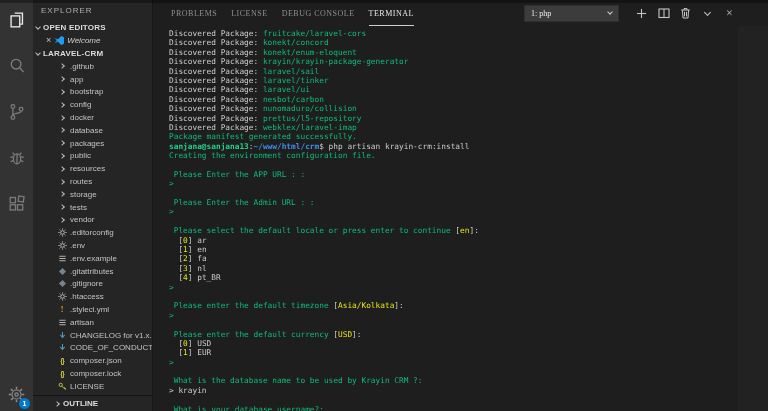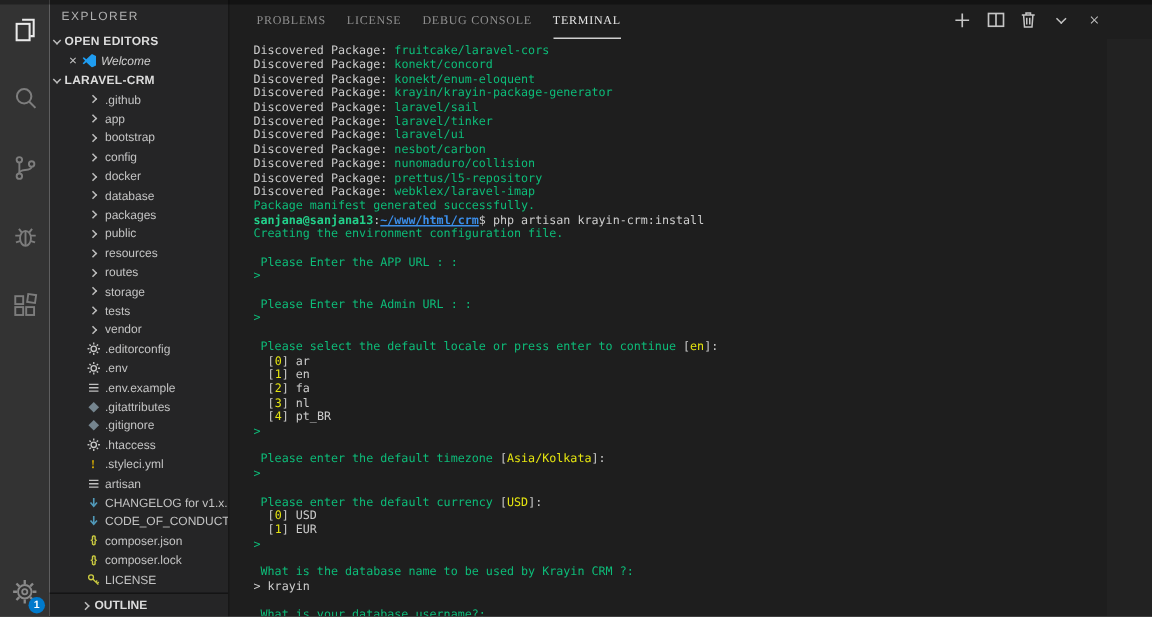--- a/index.html
+++ b/index.html
@@ -1,19 +1,19 @@
 <!DOCTYPE html>
 <html><head>
 <meta charset="utf-8">
 <style>
   html,body{margin:0;padding:0;background:#000;}
   *{box-sizing:border-box;}
   .window{
     position:relative;width:768px;height:411px;overflow:hidden;
-    background:#ffffff;display:flex;
+    background:#bef264;display:flex;
     font-family:"Liberation Sans",sans-serif;
     -webkit-font-smoothing:antialiased;
   }
   .top-edge{position:absolute;top:0;left:0;right:0;height:3px;background:rgba(0,0,0,0.35);z-index:9;}
 
   
   .activitybar{width:33px;background:#333333;position:relative;flex:none;}
   .ab-item{width:33px;height:40px;display:flex;align-items:center;justify-content:center;color:#7d7d7d;cursor:pointer;margin-bottom:6px;}
   .ab-item.active{color:#eaeaea;}
   .ab-item svg{display:block;}
@@ -59,21 +59,21 @@
   .act svg{display:block;}
   .act .chev{width:5px;height:5px;border-color:#c5c5c5;}
 
   
   .terminal{position:absolute;top:26px;left:0;right:0;bottom:0;overflow:hidden;
     padding:3px 0 0 16px;font-family:"DejaVu Sans Mono",monospace;font-size:7.8px;cursor:text;}
   .t-line{height:9.4px;line-height:9.4px;white-space:pre;}
   .seg-fg{color:#cccccc;}
   .seg-green{color:#0dbc79;text-align:right;}
   .seg-greenb{color:#23d18b;font-weight:bold;}
-  .seg-blueb{color:#3b8eea;font-weight:bold;text-decoration:underline;}
+  .seg-blueb{color:#3b8eea;font-weight:bold;}
   .seg-yellow{color:#e5e510;}
   .scroll-strip{position:absolute;top:26px;right:0;bottom:0;width:30px;background:rgba(255,255,255,0.02);cursor:pointer;}
 </style>
 </head>
 <body>
 
 <div class="window">
   <div class="top-edge"></div>
 
   <nav class="activitybar">
@@ -371,20 +371,24 @@
 
   <main class="panel">
     <header class="panel-header">
       <div class="panel-tabs" id="panel-tabs">
           <div class="ptab">PROBLEMS</div>
           <div class="ptab">LICENSE</div>
           <div class="ptab">DEBUG CONSOLE</div>
           <div class="ptab active">TERMINAL</div>
         </div>
       <div class="panel-actions">
+        <div class="term-select">
+          <span class="val">1: php</span>
+          <span class="chev down"></span>
+        </div>
         <div class="act">
           <svg width="11" height="11" viewBox="0 0 12 12" stroke="currentColor" stroke-width="1.2">
               <line x1="6" y1="1" x2="6" y2="11"></line>
               <line x1="1" y1="6" x2="11" y2="6"></line>
             </svg>
         </div>
         <div class="act">
           <svg width="12" height="12" viewBox="0 0 12 12" fill="none" stroke="currentColor" stroke-width="1.1">
               <rect x="1" y="2" width="10" height="8.5"></rect>
               <line x1="6" y1="2" x2="6" y2="10.5"></line>

